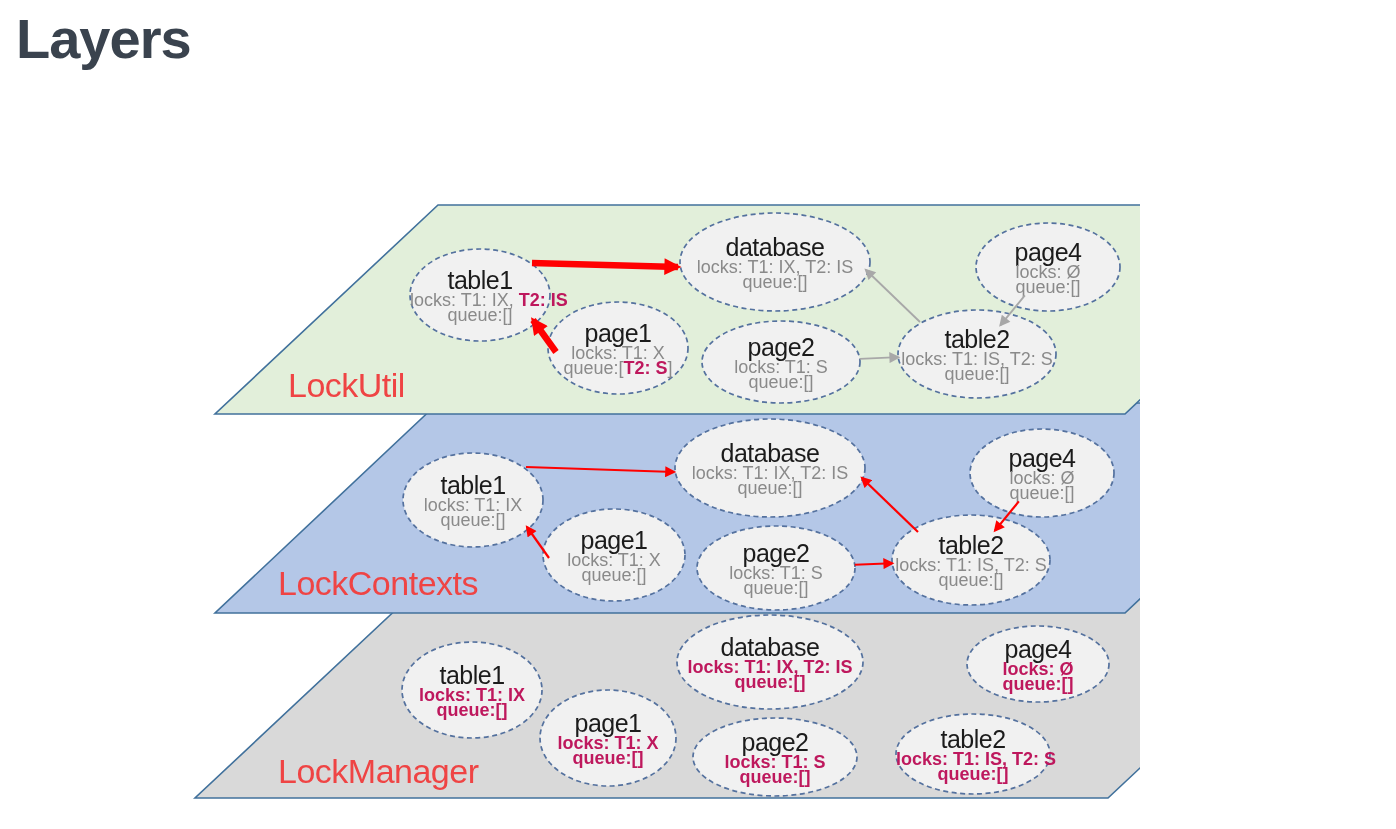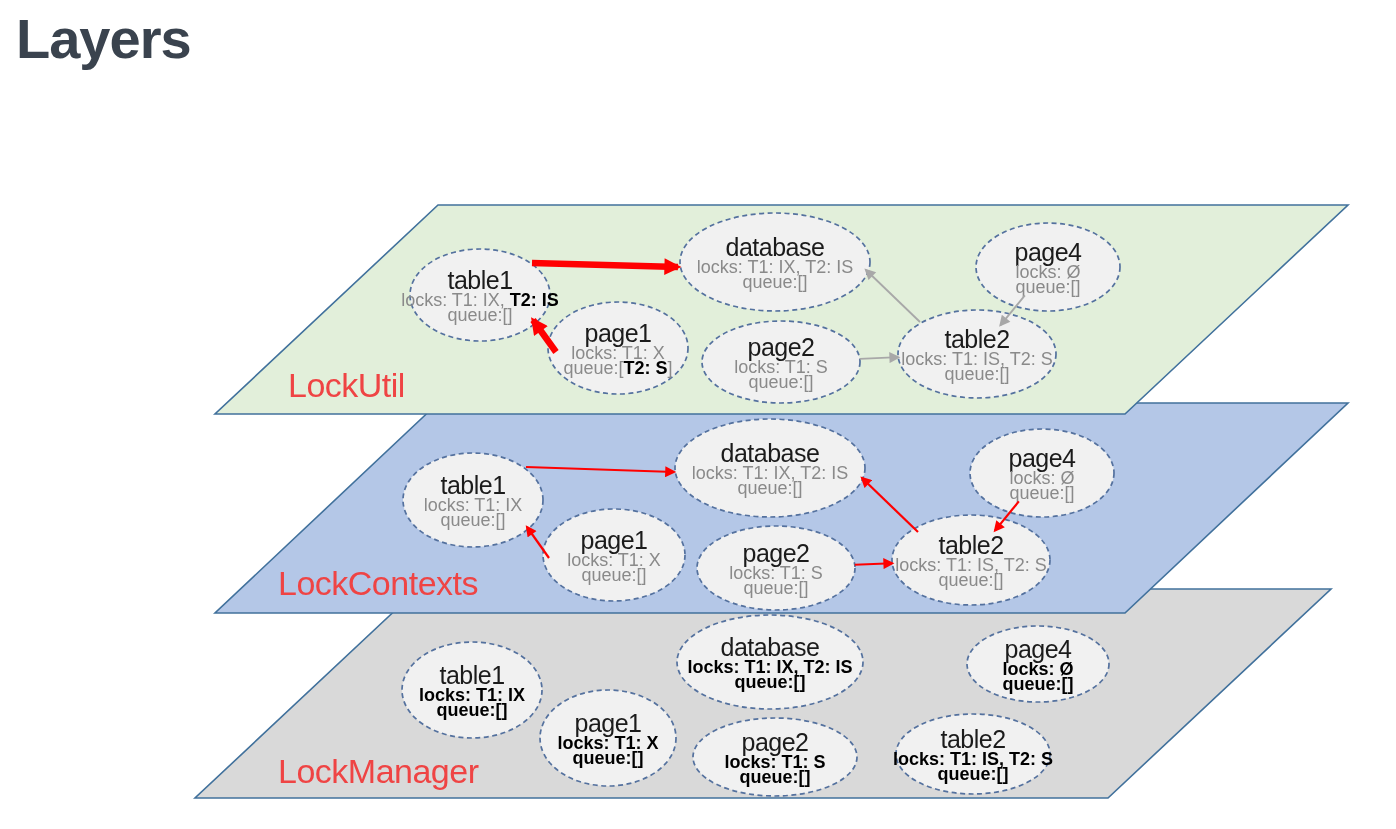--- a/index.html
+++ b/index.html
@@ -1,18 +1,18 @@
 <!DOCTYPE html>
 <html><head>
 <meta charset="utf-8">
 <style>
   html, body { margin: 0; padding: 0; background: #ffffff; }
   .stage {
     position: relative;
-    width: 1396px;
+    width: 1140px;
     height: 829px;
     background: #ffffff;
     overflow: hidden;
     font-family: "Liberation Sans", "DejaVu Sans", sans-serif;
     text-decoration: underline;
   }
   .page-title {
     position: absolute;
     left: 16px;
     top: 6px;
@@ -27,38 +27,37 @@
     left: 0; top: 0;
     width: 1396px; height: 829px;
   }
   #bg-svg { z-index: 1; }
   #fg-svg { z-index: 4; pointer-events: none; }
   .node {
     position: absolute;
     z-index: 2;
     display: flex;
     flex-direction: column;
-    align-items: center;
     justify-content: center;
     text-align: center;
   }
   .ntitle {
     font-size: 25px;
     line-height: 26px;
     letter-spacing: -0.5px;
     color: #1b1b1b;
     white-space: nowrap;
   }
   .nline {
     font-size: 18px;
     line-height: 15px;
     white-space: nowrap;
   }
   .gtx { color: #8a8a8a; }
-  .rtx { color: #000000; font-weight: bold; margin-top: 8px; }
+  .rtx { color: #be185d; font-weight: bold; margin-top: 8px; }
   .layer-label {
     position: absolute;
     z-index: 3;
     font-size: 34px;
     letter-spacing: -0.5px;
     color: #ef4444;
     white-space: nowrap;
   }
   .ar-thick { stroke: #ff0000; stroke-width: 6.5; }
   .ar-thin  { stroke: #ff0000; stroke-width: 2.2; }

